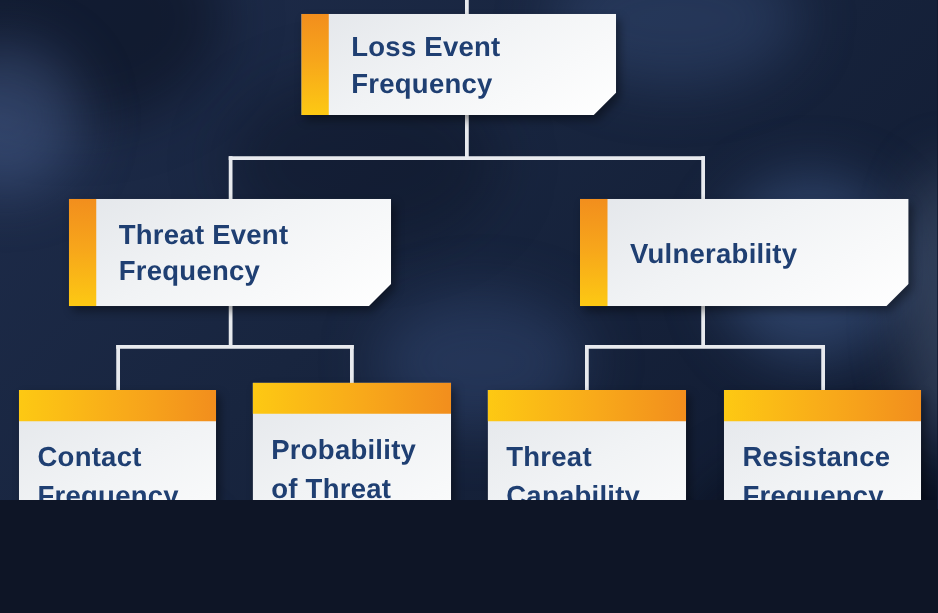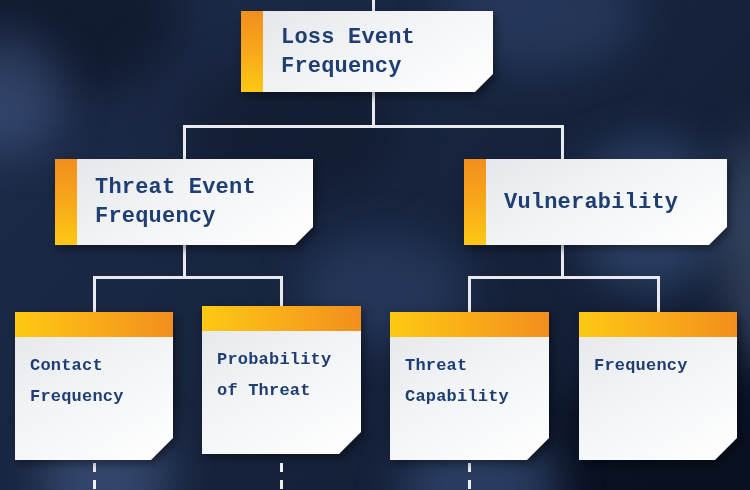--- a/index.html
+++ b/index.html
@@ -1,24 +1,24 @@
 <!DOCTYPE html>
 <html><head>
 <meta charset="utf-8">
 <style>
   html, body {
     margin: 0; padding: 0;
     background: #0e1526;
   }
   #stage {
     position: relative;
-    width: 750px; height: 490px;
+    width: 750px; height: 400px;
     overflow: hidden;
     background: #16223d;
-    font-family: Liberation Mono, monospace;
+    font-family: Liberation Sans, sans-serif;
   }
 
   
   .bg { position: absolute; inset: 0; }
   .bg-grad {
     position: absolute; inset: 0;
     background: linear-gradient(135deg, #1e2c4b 0%, #18253f 45%, #101a30 100%);
   }
   .blob { position: absolute; border-radius: 50%; filter: blur(22px); }
   .blob.b1 { left: -55px;  top: 35px;   width: 120px; height: 120px; background: rgba(86,114,165,.38); }
@@ -65,21 +65,21 @@
   
   .topbar .plate {
     clip-path: polygon(0 0, 100% 0, 100% calc(100% - 22px), calc(100% - 22px) 100%, 0 100%);
     justify-content: flex-start;
     padding: 38px 8px 0 15px;
   }
   .topbar .bar {
     position: absolute; left: 0; top: 0; right: 0; height: 25px;
     background: linear-gradient(90deg, #fdc913 0%, #f8a91a 55%, #f28e1d 100%);
   }
-  .topbar .label { font-size: 17px; line-height: 31px; }
+  .topbar .label { font-size: 22px; line-height: 31px; }
 </style>
 </head>
 <body>
 
 <div id="stage">
 
   <div class="bg">
     <div class="bg-grad"></div>
     <div class="blob dark1"></div>
     <div class="blob dark3"></div>
@@ -153,17 +153,18 @@
     <div class="plate">
       <div class="bar"></div>
       <span class="label">Threat</span>
       <span class="label">Capability</span>
     </div>
   </div>
 
   <div class="node topbar" style="left:579px; top:312px; width:158px; height:148px;">
     <div class="plate">
       <div class="bar"></div>
+      <span class="label">Resistance</span>
       <span class="label">Frequency</span>
     </div>
   </div>
 
 </div>
 
 </body></html>

